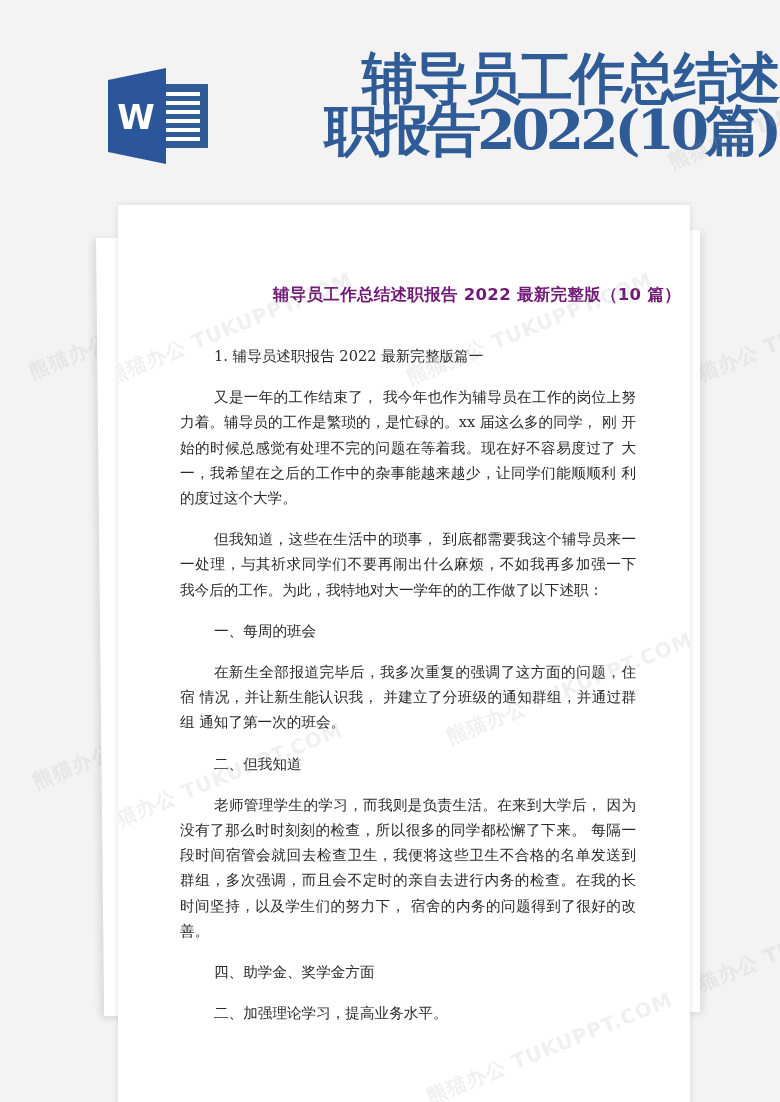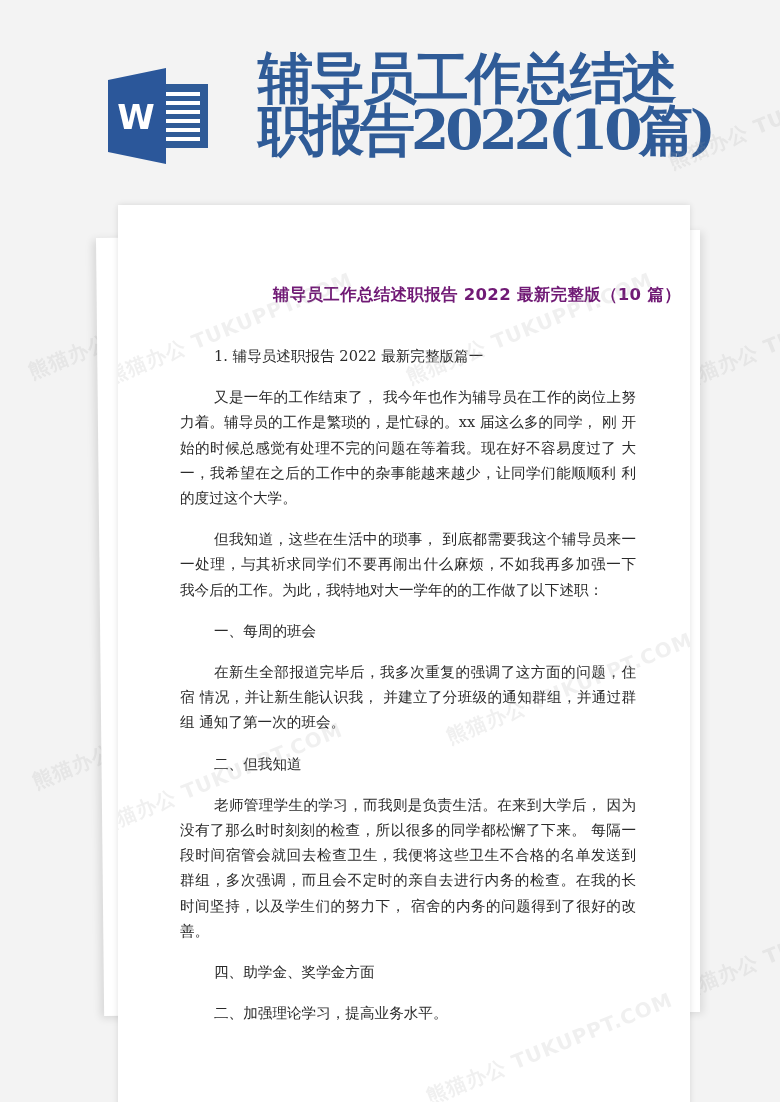--- a/index.html
+++ b/index.html
@@ -8,20 +8,21 @@
     background: #f3f3f3;
     font-family: "DejaVu Serif", "Liberation Serif", serif;
   }
   
   .word-icon { position: absolute; left: 108px; top: 68px; width: 100px; height: 96px; }
   .banner-title {
     position: absolute; left: 258px; top: 52px; width: 520px;
     color: #2f5b97; font-family: "DejaVu Serif", "Liberation Serif", serif;
     font-weight: bold; font-size: 55px; line-height: 52px; letter-spacing: -3px;
     margin: 0;
+    text-align: right;
   }
   .banner-title span { display: block; white-space: nowrap; }
   .banner-title .l2 { letter-spacing: -4px; }
 
   
   .page-back-left {
     position: absolute; left: 96px; top: 238px; width: 40px; height: 778px;
     background: #ffffff; box-shadow: -3px 2px 8px rgba(0,0,0,0.12);
     transform: rotate(-0.6deg); transform-origin: top left;
   }

